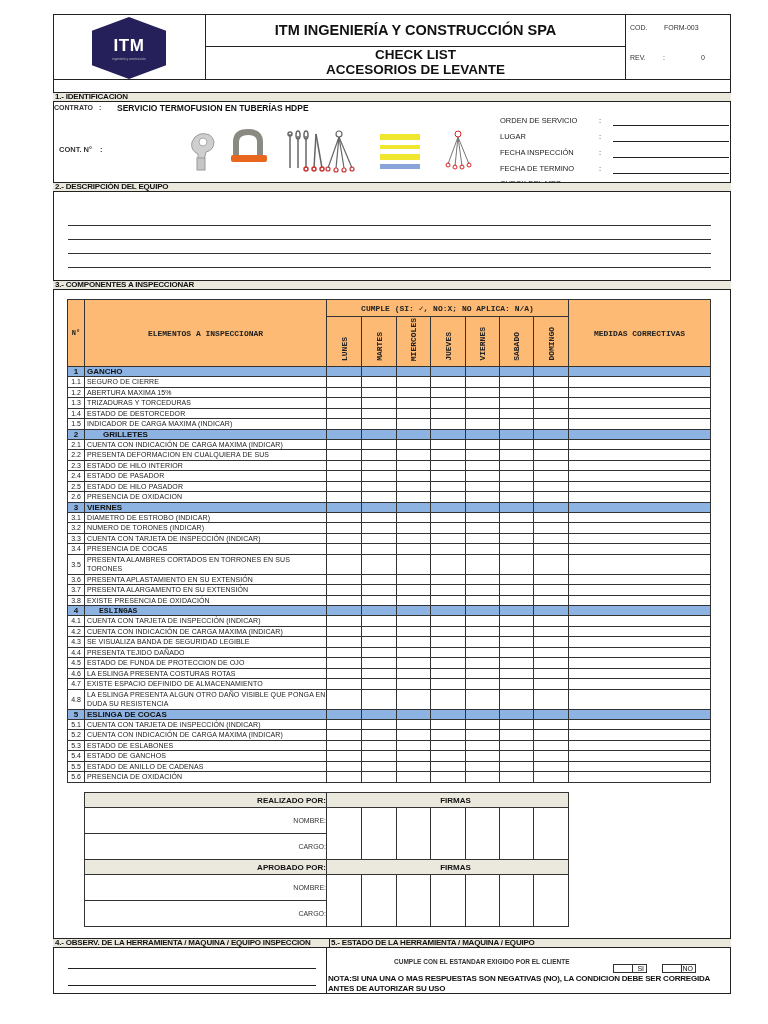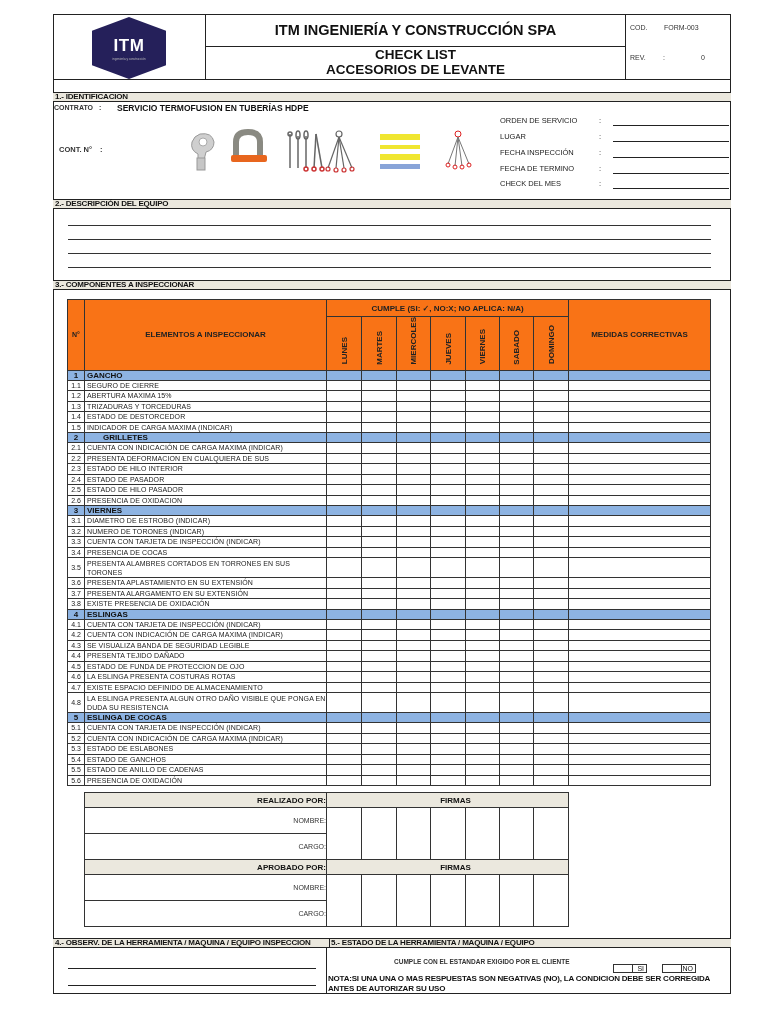--- a/index.html
+++ b/index.html
@@ -17,21 +17,21 @@
   .hdr-meta .row { position:absolute; left: 4px; display:flex; }
   .sec-bar { left: 53px; width: 678px; height: 10px; background: #ebe8de; border-top: 1.5px solid #222; border-bottom: 1.5px solid #222; font-size: 8px; font-weight: bold; line-height: 8px; padding-left: 2px; letter-spacing: -0.2px; }
   .small { font-size: 7.5px; color: #333; font-weight: bold; }
   .field-row { position:absolute; left: 500px; width: 230px; height: 12px; font-size: 7.5px; color:#222; }
   .field-row .lbl { position:absolute; left: 0; }
   .field-row .col { position:absolute; left: 99px; }
   .field-row .line { position:absolute; left: 113px; width: 116px; top: 9px; border-bottom: 1px solid #222; }
   .desc-line { position:absolute; left: 68px; width: 643px; border-bottom: 1px solid #333; }
   table.chk { position: absolute; left: 67px; top: 299px; border-collapse: collapse; table-layout: fixed; }
   table.chk td, table.chk th { border: 1px solid #333; padding: 0; font-size: 7px; color:#222; }
-  table.chk th { background: #f97316; font-weight: bold; font-size: 8px; }
+  table.chk th { background: #fdba74; font-weight: bold; font-size: 8px; font-family: Liberation Mono, monospace; }
   .vlabel { writing-mode: vertical-rl; transform: rotate(180deg); font-weight:bold; font-size: 8px; display:inline-block; white-space:nowrap; }
   tr.group td { background: #8db3e2; font-weight: bold; font-size: 8px; color:#111; }
   tr.item td { height: 10.5px; background: #fff; }
   tr.item.tall td { height: 20px; }
   td.num { text-align:center; font-size: 6.5px; color:#555; }
   td.txt { padding-left: 2px !important; line-height: 9px; font-size: 7px; letter-spacing: 0.1px; }
   table.sig { position:absolute; left: 84px; top: 792px; border-collapse: collapse; table-layout: fixed; }
   table.sig td { border: 1px solid #333; font-size: 7px; color: #333; padding-left: 14px; text-align: right; }
   table.sig td.h { background: #ebe8de; font-weight:bold; font-size: 8px; color:#111; height: 15px; }
   table.sig td.c { text-align:center; padding-left:16px; }
@@ -149,21 +149,21 @@
   <span class="lbl">FECHA DE TERMINO</span>
   <span class="col">:</span>
   <span class="line"></span>
 </div>
 <div class="field-row" style="top:179px;">
   <span class="lbl">CHECK DEL MES</span>
   <span class="col">:</span>
   <span class="line"></span>
 </div>
 
-<div class="abs sec-bar" style="top:199px;">2.- DESCRIPCIÓN DEL EQUIPO</div>
+<div class="abs sec-bar" style="top:182px;">2.- DESCRIPCIÓN DEL EQUIPO</div>
 <div class="desc-line" style="top:225px;"></div>
 <div class="desc-line" style="top:239px;"></div>
 <div class="desc-line" style="top:253px;"></div>
 <div class="desc-line" style="top:267px;"></div>
 
 <div class="abs sec-bar" style="top:280px;">3.- COMPONENTES A INSPECCIONAR</div>
 
 <table class="chk">
   <colgroup>
     <col style="width:17px">
@@ -454,21 +454,21 @@
         <td></td>
         <td></td>
         <td></td>
         <td></td>
         <td></td>
         <td></td>
         <td></td>
       </tr>
       <tr class="group" style="height: 10px;">
         <td style="text-align: center;">4</td>
-        <td style="padding-left: 2px;">ESLINGAS</td>
+        <td style="padding-left: 14px; font-family: Liberation Mono, monospace;">ESLINGAS</td>
         <td></td>
         <td></td>
         <td></td>
         <td></td>
         <td></td>
         <td></td>
         <td></td>
         <td></td>
       </tr>
       <tr class="item">

